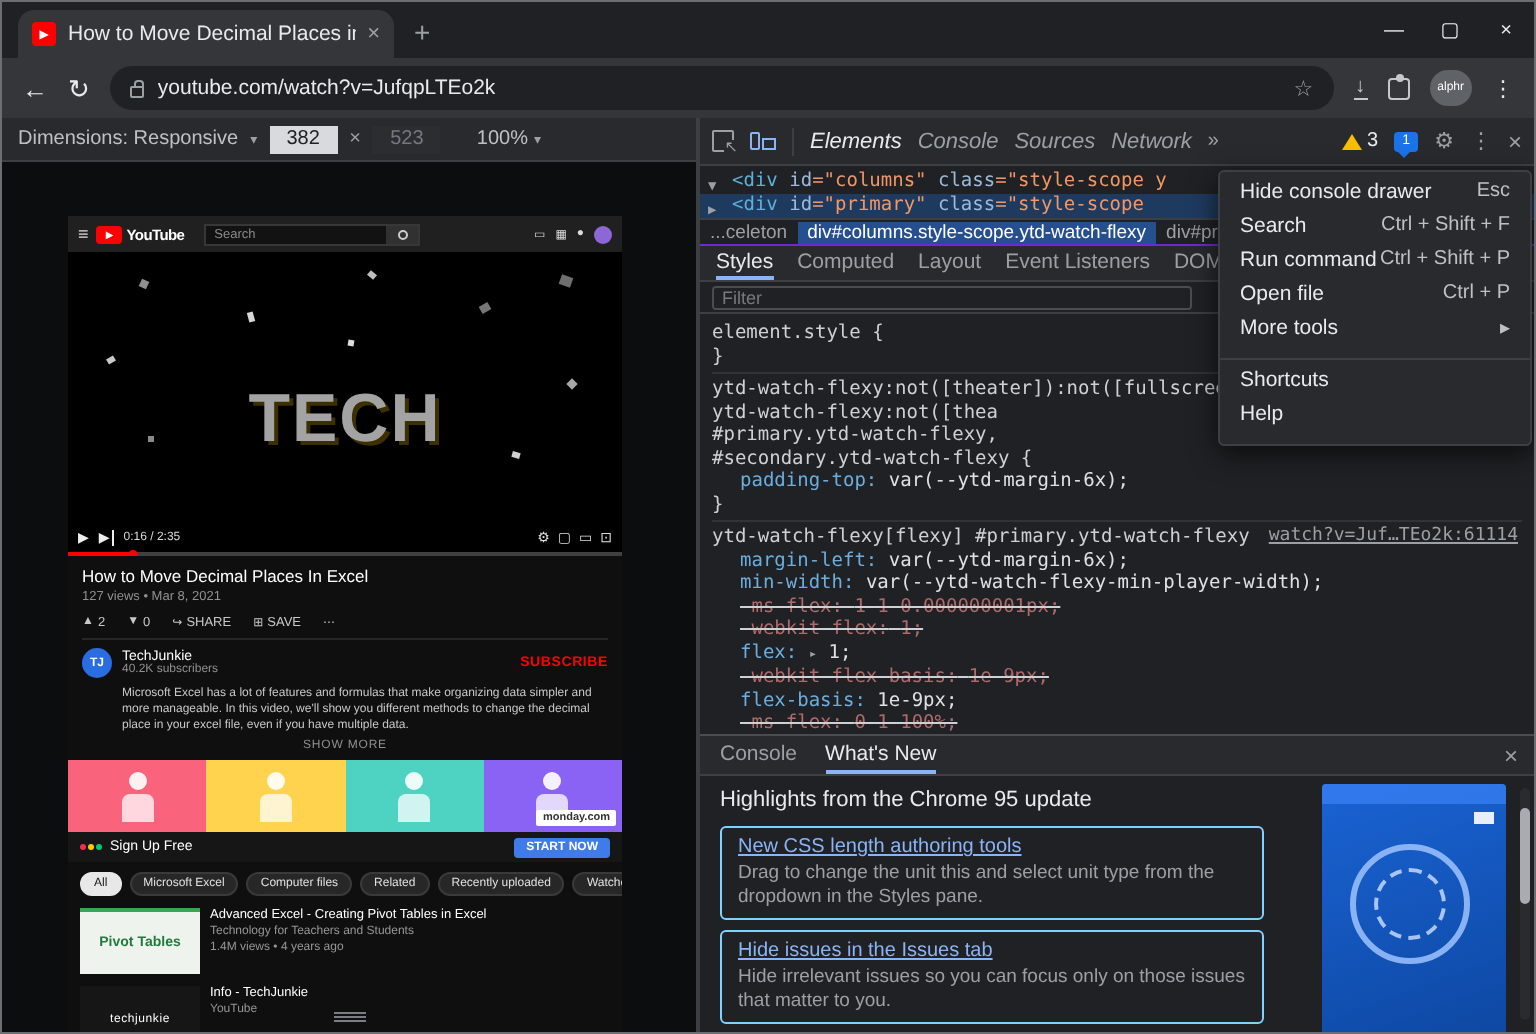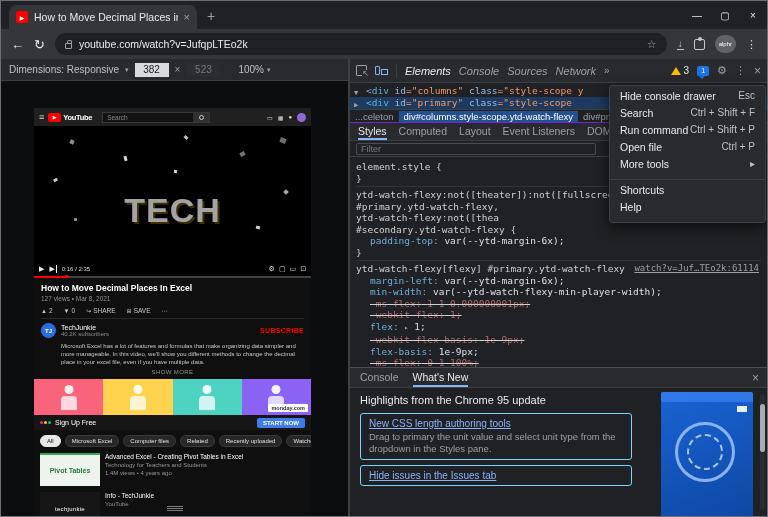--- a/index.html
+++ b/index.html
@@ -71,21 +71,21 @@
   .cf:nth-of-type(10){ top:44px; left:140px; width:3px; height:3px; transform:rotate(10deg); background:#ddd;}
   .pcontrols { position:absolute; bottom:3px; left:0; right:0; height:13px; display:flex; align-items:center; padding:0 5px; gap:5px; color:#eee; font-size:7px; background:linear-gradient(transparent, rgba(0,0,0,.75)); }
   .ptime { font-size:6px; color:#ddd; }
   .pright { margin-left:auto; display:flex; gap:4px; font-size:7px; color:#ddd; }
   .next-bar { border-right:1.5px solid #eee; padding-right:1px; }
   .progress { position:absolute; bottom:0; left:0; right:0; height:2px; background:rgba(255,255,255,.25); }
   .progress .played { width:12%; height:100%; background:#f00; position:relative; }
   .progress .knob { position:absolute; right:-2px; top:-1.5px; width:5px; height:5px; border-radius:50%; background:#f00; }
 
   .vinfo { padding:5px 7px 0; }
-  .vtitle { font-size:8.5px; color:#fff; font-weight:bold; }
+  .vtitle { font-size:8.5px; color:#fff; font-weight:normal; }
   .vmeta { font-size:6.5px; color:#909090; margin-top:2px; }
   .vactions { display:flex; gap:11px; margin-top:5px; color:#c8c8c8; font-size:6.5px; align-items:center; padding-bottom:4px; border-bottom:1px solid #272727; }
   .act { display:flex; align-items:center; gap:2px; }
   .act .ic { font-size:6px; }
   .channel { display:flex; align-items:center; padding:4px 7px 2px; gap:5px; }
   .ch-avatar { width:15px; height:15px; border-radius:50%; background:#2a6de0; color:#fff; font-size:6px; display:flex; align-items:center; justify-content:center; font-weight:bold; flex:none; }
   .ch-name { font-size:7px; color:#fff; }
   .ch-subs { font-size:6px; color:#909090; }
   .subscribe { margin-left:auto; color:#f00; font-size:7px; font-weight:bold; letter-spacing:.3px; }
   .vdesc { padding:2px 7px 0 27px; font-size:6px; color:#c8c8c8; line-height:8px; }
@@ -446,22 +446,22 @@
       <input class="filter-input" placeholder="Filter" style="">
     </div>
 
     <div class="dt-styles">
       <div class="rule">
         <div class="sel-line">element.style {</div>
         <div class="sel-line">}</div>
       </div>
       <div class="rule">
         <div class="sel-line">ytd-watch-flexy:not([theater]):not([fullscreen])</div>
+        <div class="sel-line">ytd-watch-flexy:not([thea</div>
         <div class="sel-line">#primary.ytd-watch-flexy,</div>
-        <div class="sel-line">ytd-watch-flexy:not([thea</div>
         <div class="sel-line">#secondary.ytd-watch-flexy {</div>
         <div class="decl"><span class="prop">padding-top:</span> <span class="val">var(--ytd-margin-6x);</span></div>
         <div class="sel-line">}</div>
       </div>
       <div class="rule">
         <span class="rule-link">watch?v=Juf…TEo2k:61114</span>
         <div class="sel-line">ytd-watch-flexy[flexy] #primary.ytd-watch-flexy {</div>
         <div class="decl"><span class="prop">margin-left:</span> <span class="val">var(--ytd-margin-6x);</span></div>
         <div class="decl"><span class="prop">min-width:</span> <span class="val">var(--ytd-watch-flexy-min-player-width);</span></div>
         <div class="decl struck"><span class="prop">-ms-flex:</span> <span class="val">1 1 0.000000001px;</span></div>
@@ -477,24 +477,25 @@
     <div class="dt-drawer">
       <div class="drawer-tabs">
         <span class="dtab">Console</span>
         <span class="dtab active">What's New</span>
         <span class="drawer-close">×</span>
       </div>
       <div class="drawer-body">
         <div class="wn-heading">Highlights from the Chrome 95 update</div>
         <div class="wn-item">
           <div class="wn-title">New CSS length authoring tools</div>
-          <div class="wn-body">Drag to primary the unit value and select unit type from the dropdown in the Styles pane.</div>
+          <div class="wn-body">Drag to change the unit this and select unit type from the dropdown in the Styles pane.</div>
         </div>
         <div class="wn-item">
           <div class="wn-title">Hide issues in the Issues tab</div>
+          <div class="wn-body">Hide irrelevant issues so you can focus only on those issues that matter to you.</div>
         </div>
         <div class="wn-graphic">
           <span class="gbar"></span>
             <span class="gsq"></span>
             <span class="gc1"></span>
             <span class="gc2"></span>
         </div>
         <div class="drawer-scroll">
             <div class="drawer-thumb"></div>
           </div>

